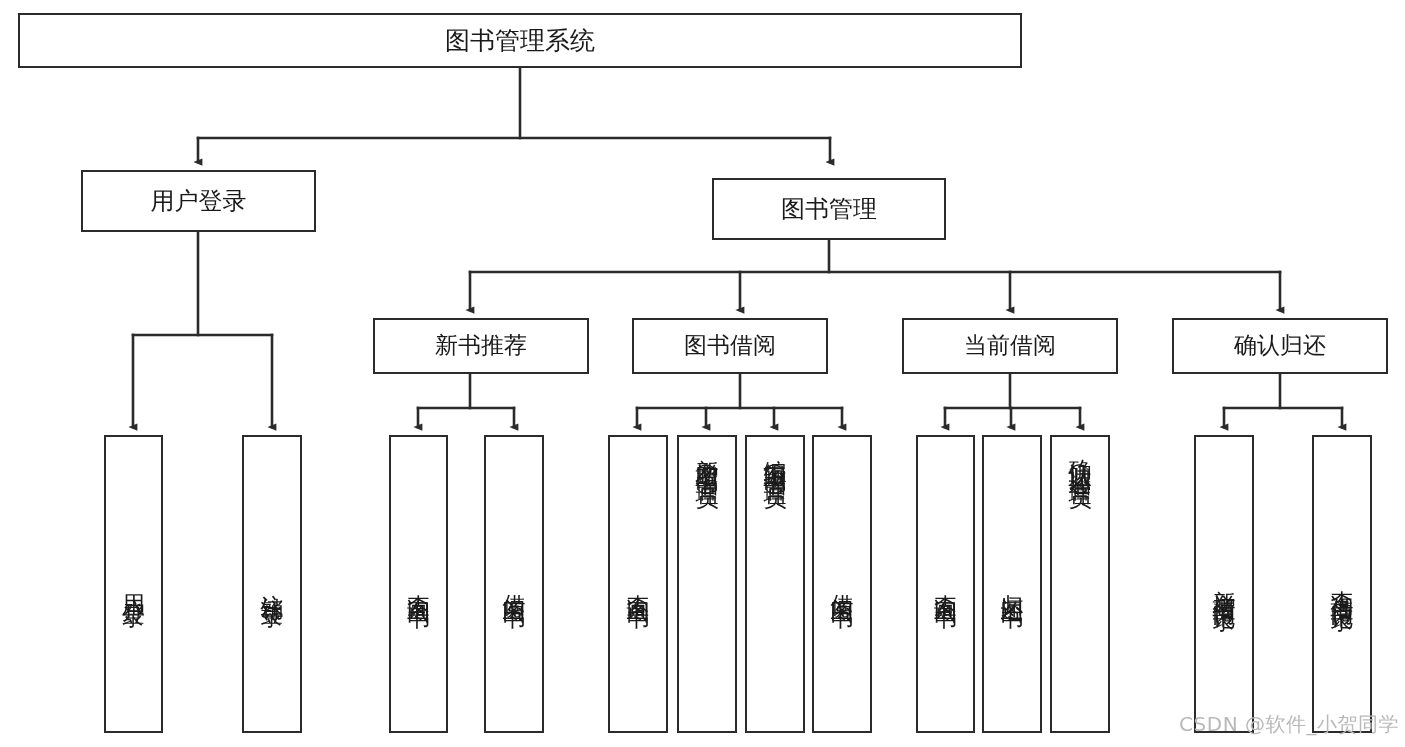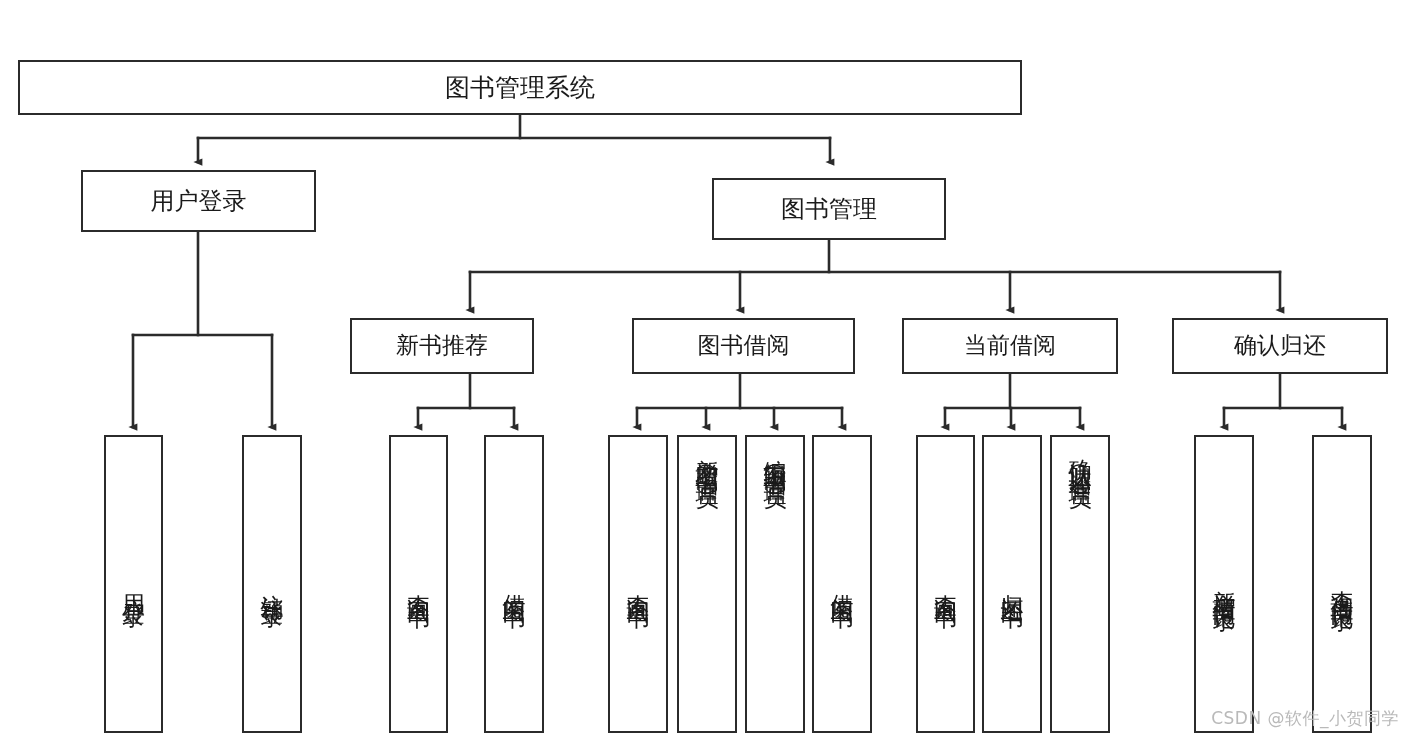--- a/index.html
+++ b/index.html
@@ -68,22 +68,22 @@
     justify-content: center;
   }
   .leaf-inner.top {
     align-items: flex-start;
     padding-top: 4px;
     box-sizing: border-box;
   }
   .watermark {
     position: absolute;
     right: 6px;
-    bottom: 17px;
-    font-size: 17px;
+    bottom: 9px;
+    font-size: 20px;
     color: #b9b9b9;
     letter-spacing: 0.5px;
     white-space: nowrap;
     font-family: "DejaVu Sans", "Liberation Sans", sans-serif;
   }
 </style>
 </head>
 <body>
 
 <div id="canvas">
@@ -134,35 +134,35 @@
       <path d="M1011,408 L1011,427" marker-end="url(#arrow)"></path>
       <path d="M1080,408 L1080,427" marker-end="url(#arrow)"></path>
 
       <path d="M1280,374 L1280,408"></path>
       <path d="M1224,408 L1342,408"></path>
       <path d="M1224,408 L1224,427" marker-end="url(#arrow)"></path>
       <path d="M1342,408 L1342,427" marker-end="url(#arrow)"></path>
     </g>
   </svg>
 
-  <div class="node root" style="left:18px; top:13px; width:1004px; height:55px;margin-top:47px;">
+  <div class="node root" style="left:18px; top:13px; width:1004px; height:55px;">
     <span>图书管理系统</span>
   </div>
 
   <div class="node tier2" style="left:81px; top:170px; width:235px; height:62px;">
     <span>用户登录</span>
   </div>
   <div class="node tier2" style="left:712px; top:178px; width:234px; height:62px;">
     <span>图书管理</span>
   </div>
 
-  <div class="node tier3" style="left:350px; top:318px; width:184px; height:56px;">
+  <div class="node tier3" style="left:373px; top:318px; width:216px; height:56px;">
     <span>新书推荐</span>
   </div>
-  <div class="node tier3" style="left:632px; top:318px; width:223px; height:56px;">
+  <div class="node tier3" style="left:632px; top:318px; width:196px; height:56px;">
     <span>图书借阅</span>
   </div>
   <div class="node tier3" style="left:902px; top:318px; width:216px; height:56px;">
     <span>当前借阅</span>
   </div>
   <div class="node tier3" style="left:1172px; top:318px; width:216px; height:56px;">
     <span>确认归还</span>
   </div>
 
   <div class="node leaf" style="left:104px; top:435px; width:59px; height:298px;">

